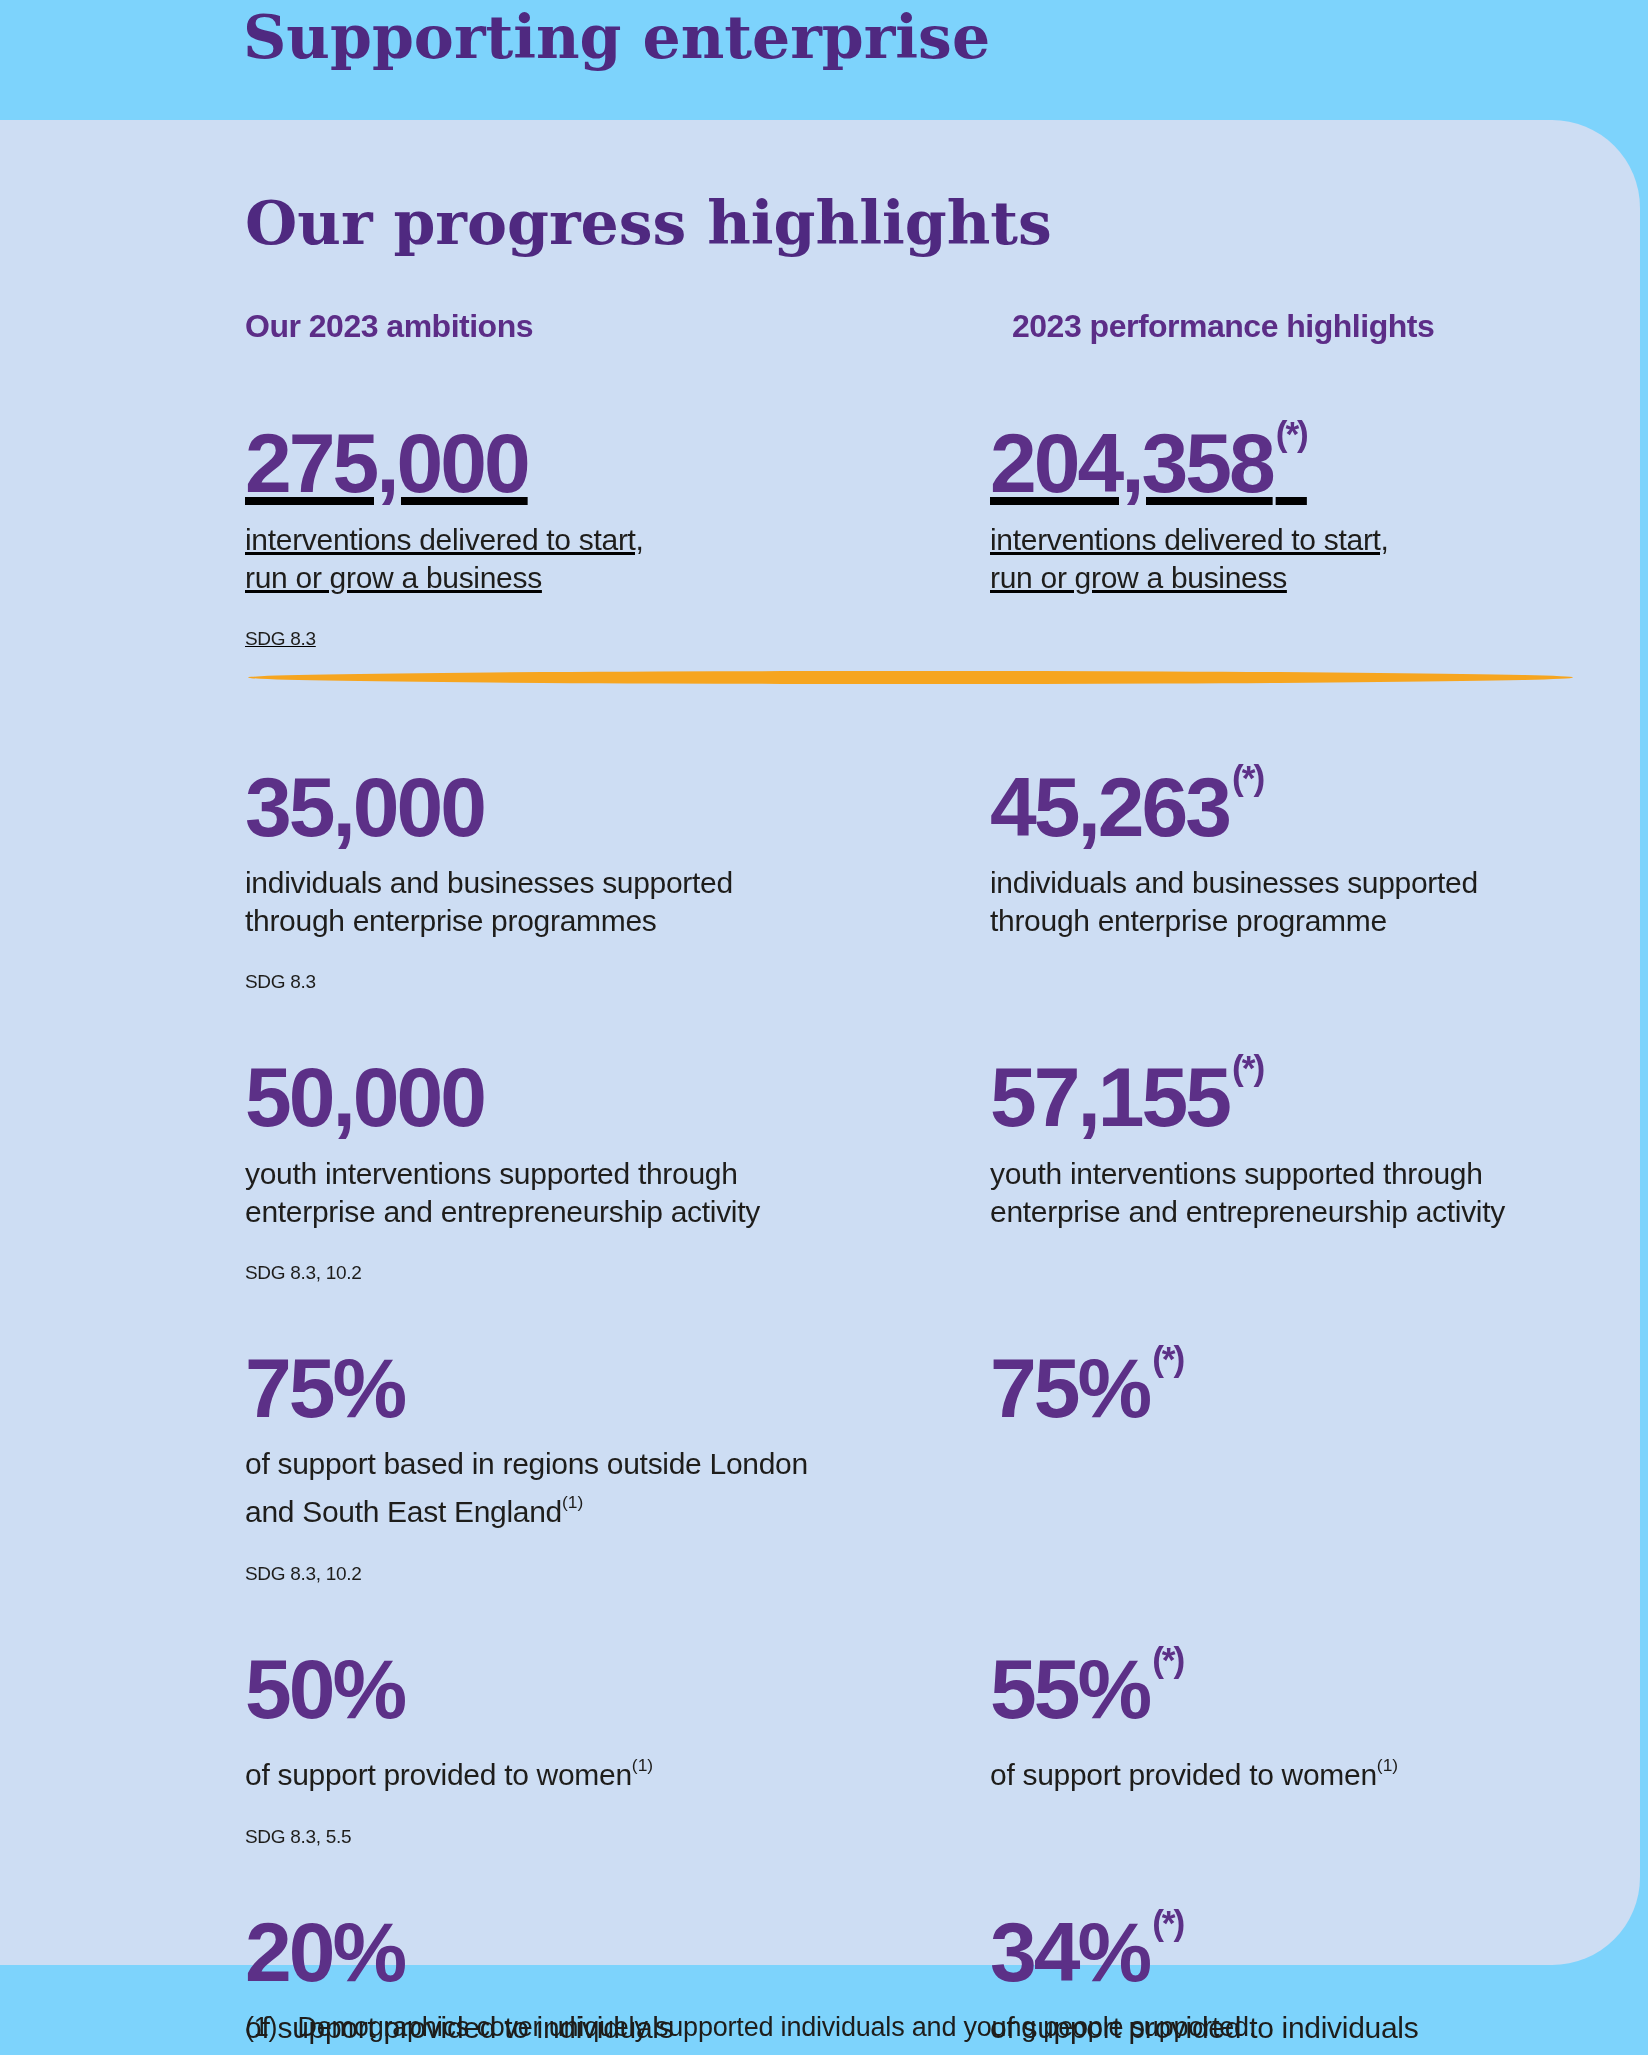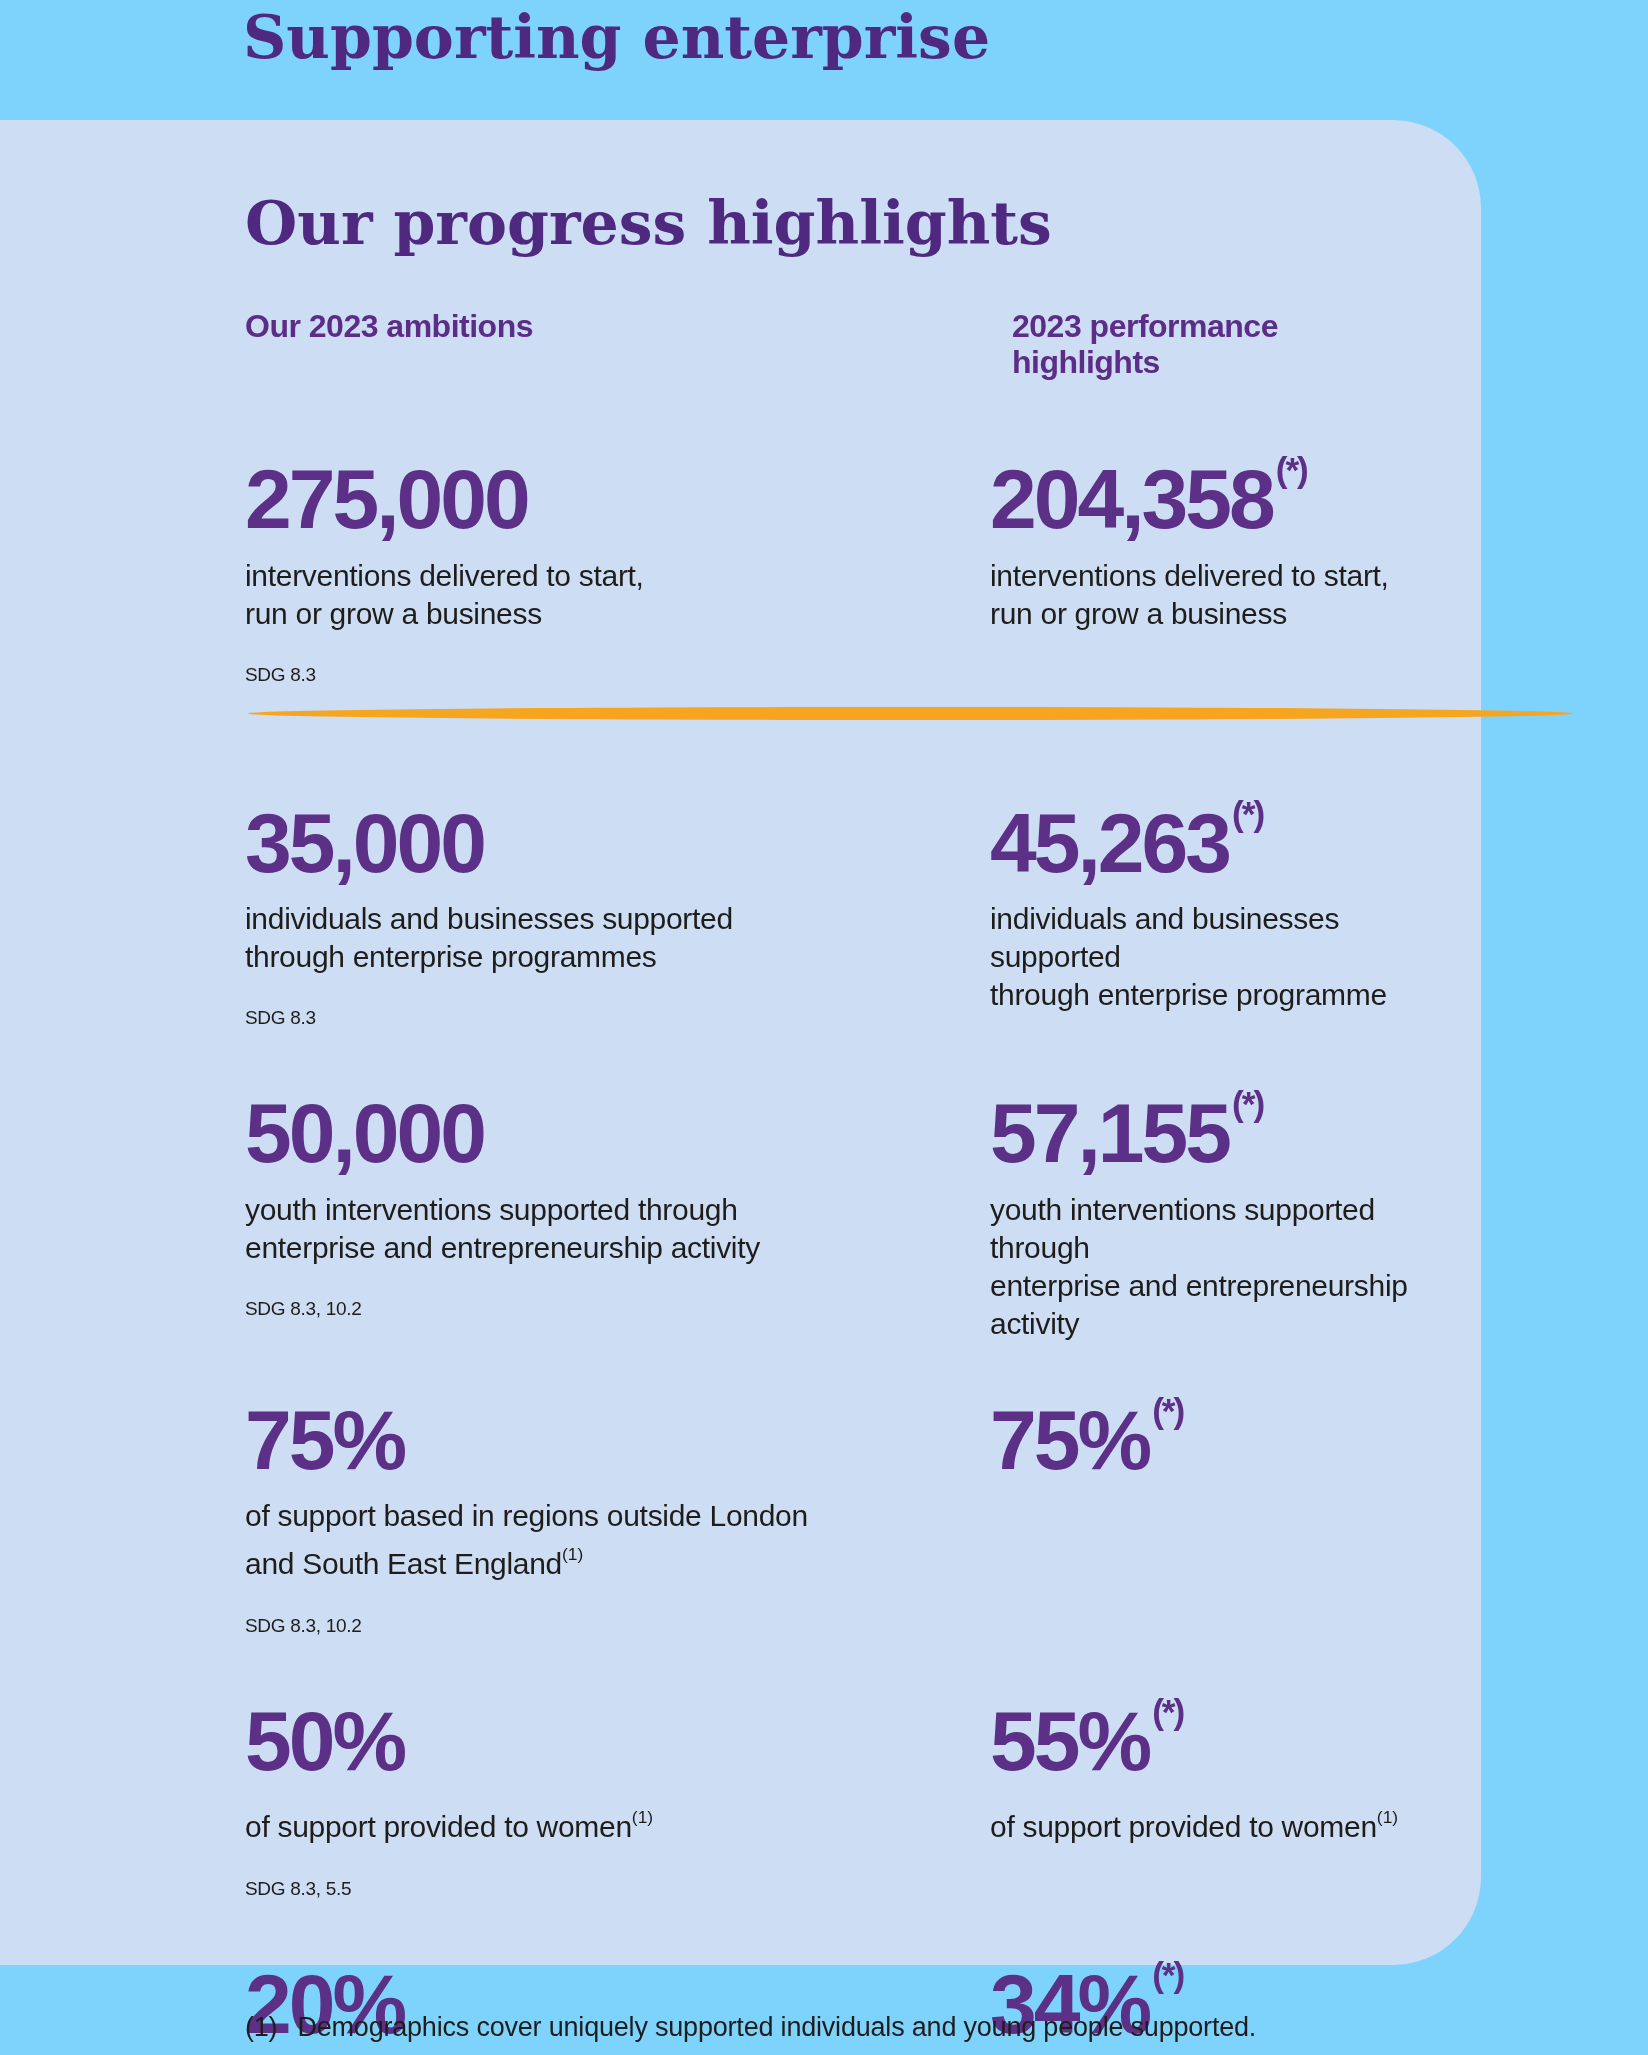--- a/index.html
+++ b/index.html
@@ -20,21 +20,21 @@
     font-weight: 700;
     font-size: 60px;
     line-height: 1.05;
     color: #4f2980;
     letter-spacing: 0px;
   }
   .panel {
     position: absolute;
     left: 0;
     top: 120px;
-    width: 1481px;
+    width: 1640px;
     height: 1845px;
     background: #cdddf3;
     border-radius: 0 88px 88px 0;
     padding: 70px 60px 0 245px;
   }
   .panel-title {
     font-family: "DejaVu Serif", serif;
     font-weight: 700;
     font-size: 60px;
     line-height: 66px;
@@ -51,21 +51,21 @@
     line-height: 36px;
     font-weight: 700;
     color: #5c2d87;
     letter-spacing: -0.5px;
   }
   .row {
     display: grid;
     grid-template-columns: 745px 1fr;
     margin-top: 30px;
   }
-  .row.first { margin-top: 52px; }
+  .row.first { margin-top: 52px; text-decoration: underline; }
   .row.after-divider { margin-top: 0; }
   .value {
     font-size: 84px;
     line-height: 76px;
     font-weight: 700;
     color: #5c3087;
     letter-spacing: -3px;
     white-space: nowrap;
   }
   .value .sup {

